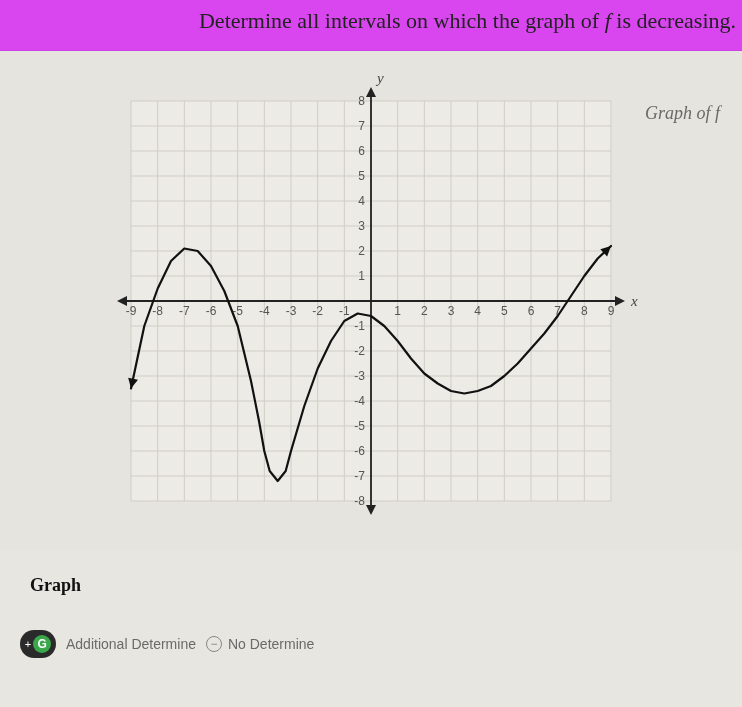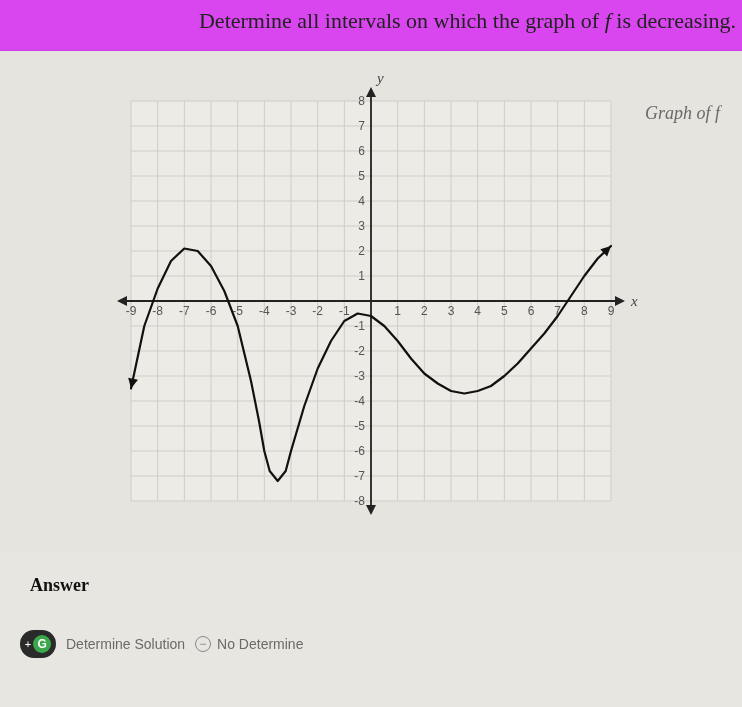--- a/index.html
+++ b/index.html
@@ -176,26 +176,26 @@
       <text x="264" y="34" text-anchor="end" class="tick">8</text>
       <text x="530" y="235" class="axislabel">x</text>
       <text x="276" y="12" class="axislabel">y</text>
       <path d="M30.0 317.5 L43.3 255.0 L56.7 217.5 L70.0 190.0 L83.3 177.5 L96.7 180.0 L110.0 195.0 L123.3 220.0 L136.7 255.0 L150.0 310.0 L158.0 350.0 L163.3 380.0 L168.7 400.0 L176.7 410.0 L184.7 400.0 L190.0 380.0 L203.3 335.0 L216.7 297.5 L230.0 270.0 L243.3 250.0 L256.7 242.5 L270.0 245.0 L283.3 255.0 L296.7 270.0 L310.0 287.5 L323.3 302.5 L336.7 312.5 L350.0 320.0 L363.3 322.5 L376.7 320.0 L390.0 315.0 L403.3 305.0 L416.7 292.5 L430.0 277.5 L443.3 262.5 L456.7 245.0 L470.0 225.0 L483.3 205.0 L496.7 187.5 L510.0 175.0 " fill="none" stroke="#111" stroke-width="2.2" stroke-linejoin="round" stroke-linecap="round"></path>
       <polygon points="30,317.5 27.19642053558365,306.67687927690434 36.976348899826725,308.76326399460953" fill="#111"></polygon>
       <polygon points="510,175.00000000000003 506.12433360300577,185.48709730951376 499.2849223141925,178.1917252681129" fill="#111"></polygon>
     </svg>
 </div>
 
 <div class="answer-block">
-  <div class="answer-label">Answer</div>
+  <div class="answer-label">Graph</div>
 </div>
 
 <div class="footer">
   <div class="badge">
     <span class="plus">+</span>
     <span class="circ green">G</span>
   </div>
-  <span>Determine Solution</span>
+  <span>Additional Determine</span>
   <div class="nosol">
     <span class="minus-circle">−</span>
     <span>No Determine</span>
   </div>
 </div>
 
 </body></html>

